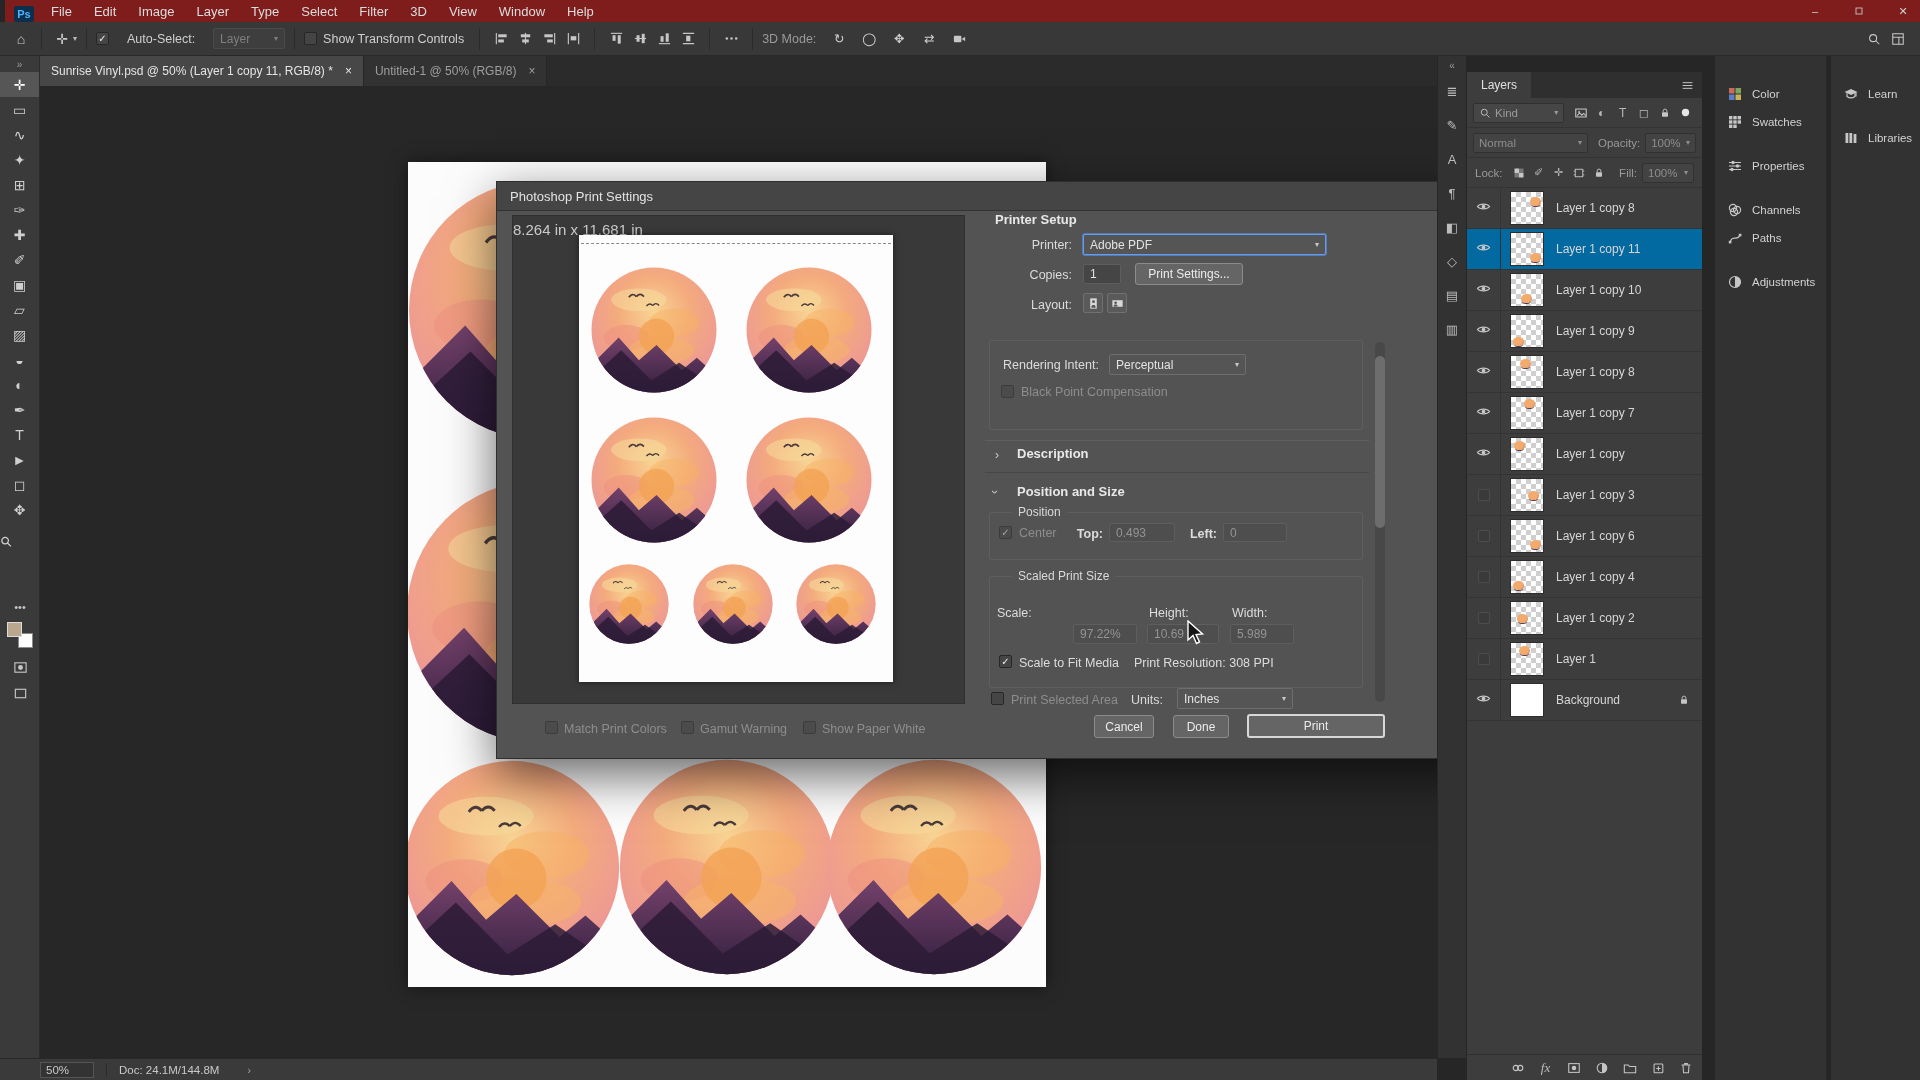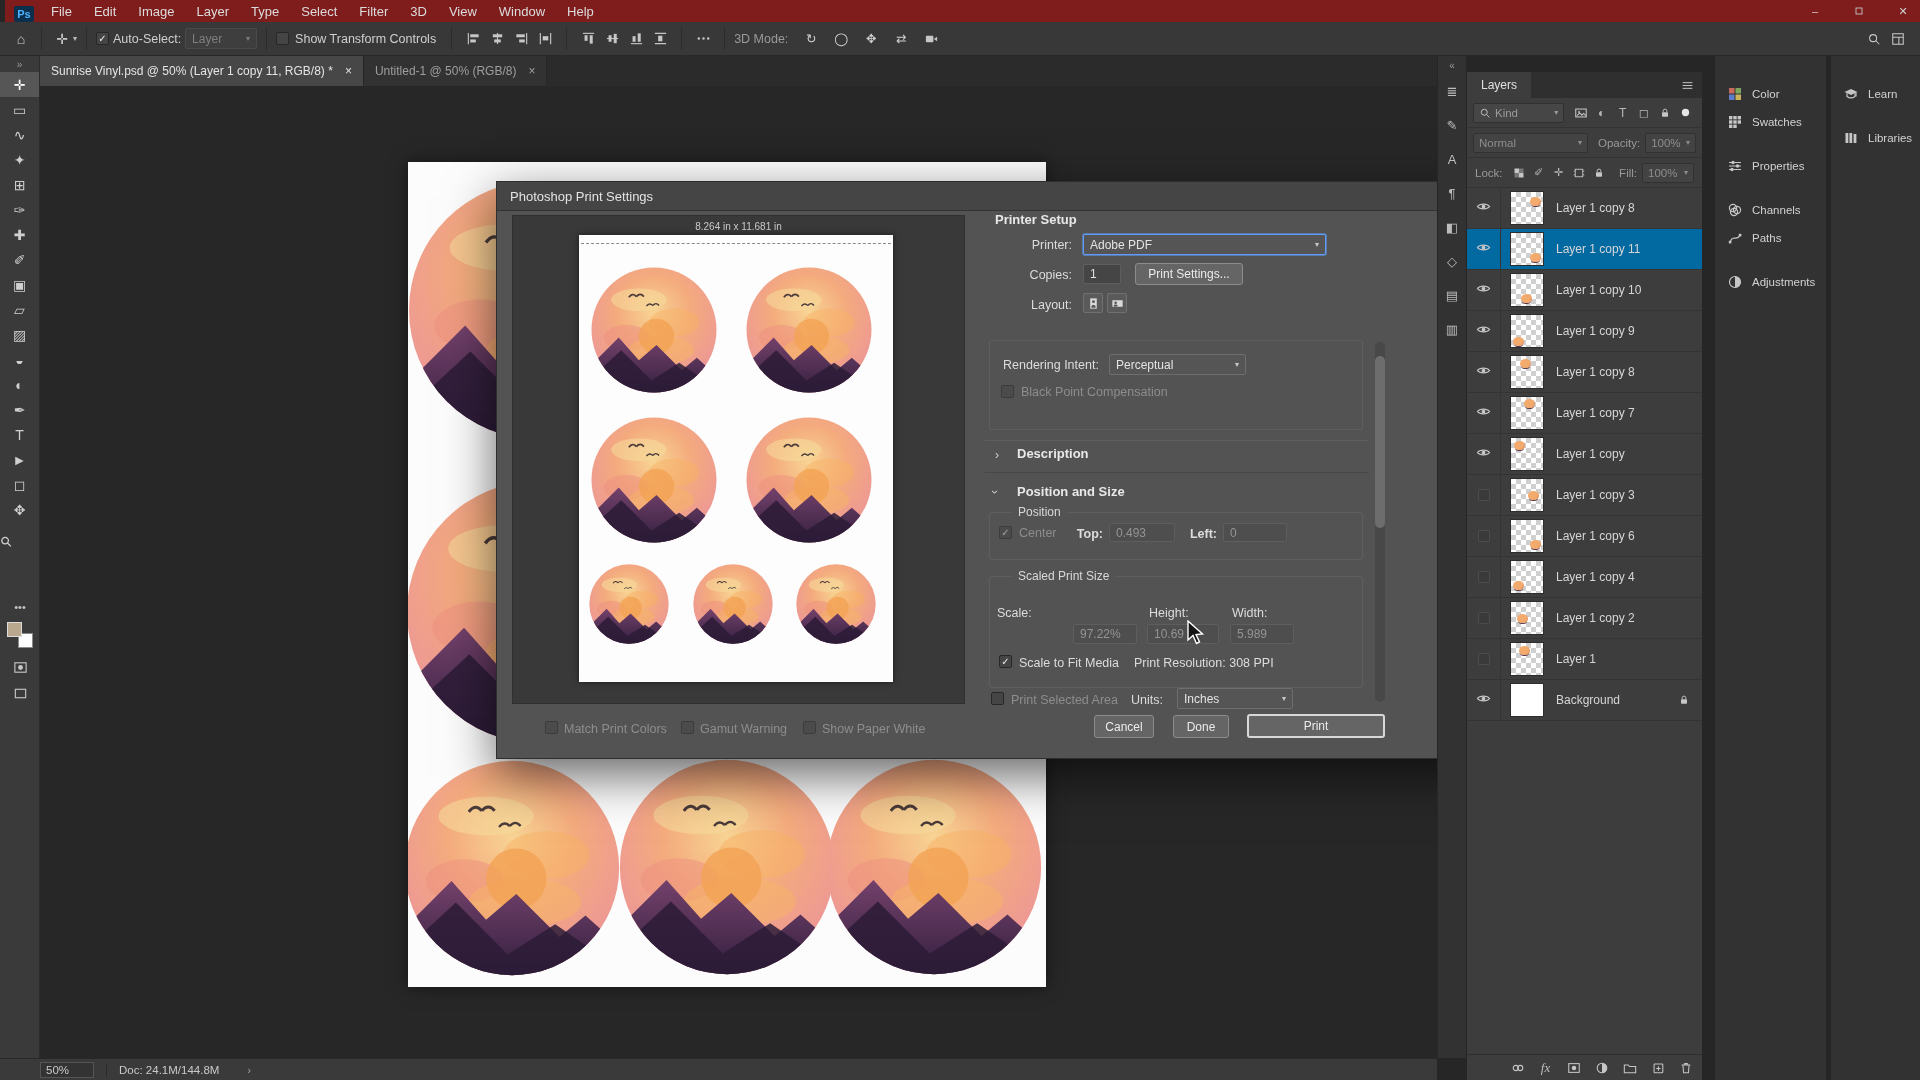--- a/index.html
+++ b/index.html
@@ -61,21 +61,21 @@
   .stk svg{display:block;width:100%;height:100%}
 
   
   #dialog{position:absolute;left:456px;top:95px;width:1012px;height:578px;background:#535353;border:1px solid #2e2e2e;
           box-shadow:0 16px 46px rgba(0,0,0,.6);z-index:10;font-size:12.5px;color:#dcdcdc}
   #dlg-title{position:absolute;left:0;top:0;width:100%;height:29px;background:#454545;border-bottom:1px solid #333;
              display:flex;align-items:center;padding:0 13px;font-size:13px;color:#e3e3e3}
   #dlg-close{position:absolute;right:0;top:0;width:38px;height:29px;display:flex;align-items:center;justify-content:center;
              font-size:13px;color:#d6d6d6}
   #dlg-preview{position:absolute;left:15px;top:33px;width:453px;height:489px;background:#393939;border:1px solid #2f2f2f}
-  #pv-dim{position:absolute;left:0;top:5px;width:100%;text-align:center;font-size:10px;color:#c9c9c9}
+  #pv-dim{position:absolute;left:0;top:5px;width:100%;font-size:15px;color:#c9c9c9}
   #pv-page{position:absolute;left:66px;top:19px;width:314px;height:447px;background:#fdfdfd;overflow:hidden;box-shadow:0 0 6px rgba(0,0,0,.5)}
   #pv-page::before{content:"";position:absolute;left:2px;right:2px;top:8px;border-top:1px dashed #8a8a8a}
   .lblR{position:absolute;text-align:right;color:#dcdcdc}
   .lbl{position:absolute;color:#dcdcdc}
   .lbl-dis{color:#8d8d8d}
   .h-bold{font-weight:bold;color:#e8e8e8;font-size:13px}
   .inp{position:absolute;background:#454545;border:1px solid #5e5e5e;border-radius:2px;color:#e0e0e0;font-size:12px;
        display:flex;align-items:center;padding:0 6px}
   .inp.dis{background:#4e4e4e;color:#949494}
   .btn{position:absolute;background:#656565;border:1px solid #8c8c8c;border-radius:3px;color:#ebebeb;font-size:12px;
@@ -205,21 +205,21 @@
     </div>
   </div>
 
   <div id="optionsbar">
     <span class="ob-icon" style="margin-left:10px">⌂</span>
     <span class="ob-sep"></span>
     <span class="ob-icon">✛</span>
     <span style="font-size:8px;color:#bdbdbd">▾</span>
     <span class="ob-sep"></span>
     <span class="cb checked"></span>
-    <span style="margin:0 4px">Auto-Select:</span>
+    <span style="margin:0 18px">Auto-Select:</span>
     <span class="dd dis" style="width:72px">
       <span>Layer</span>
         <span class="ar">▾</span>
       </span>
     <span class="ob-sep"></span>
     <span class="cb"></span>
     <span style="margin:0 6px">Show Transform Controls</span>
     <span class="ob-sep"></span>
     <span id="ob-align">
 

